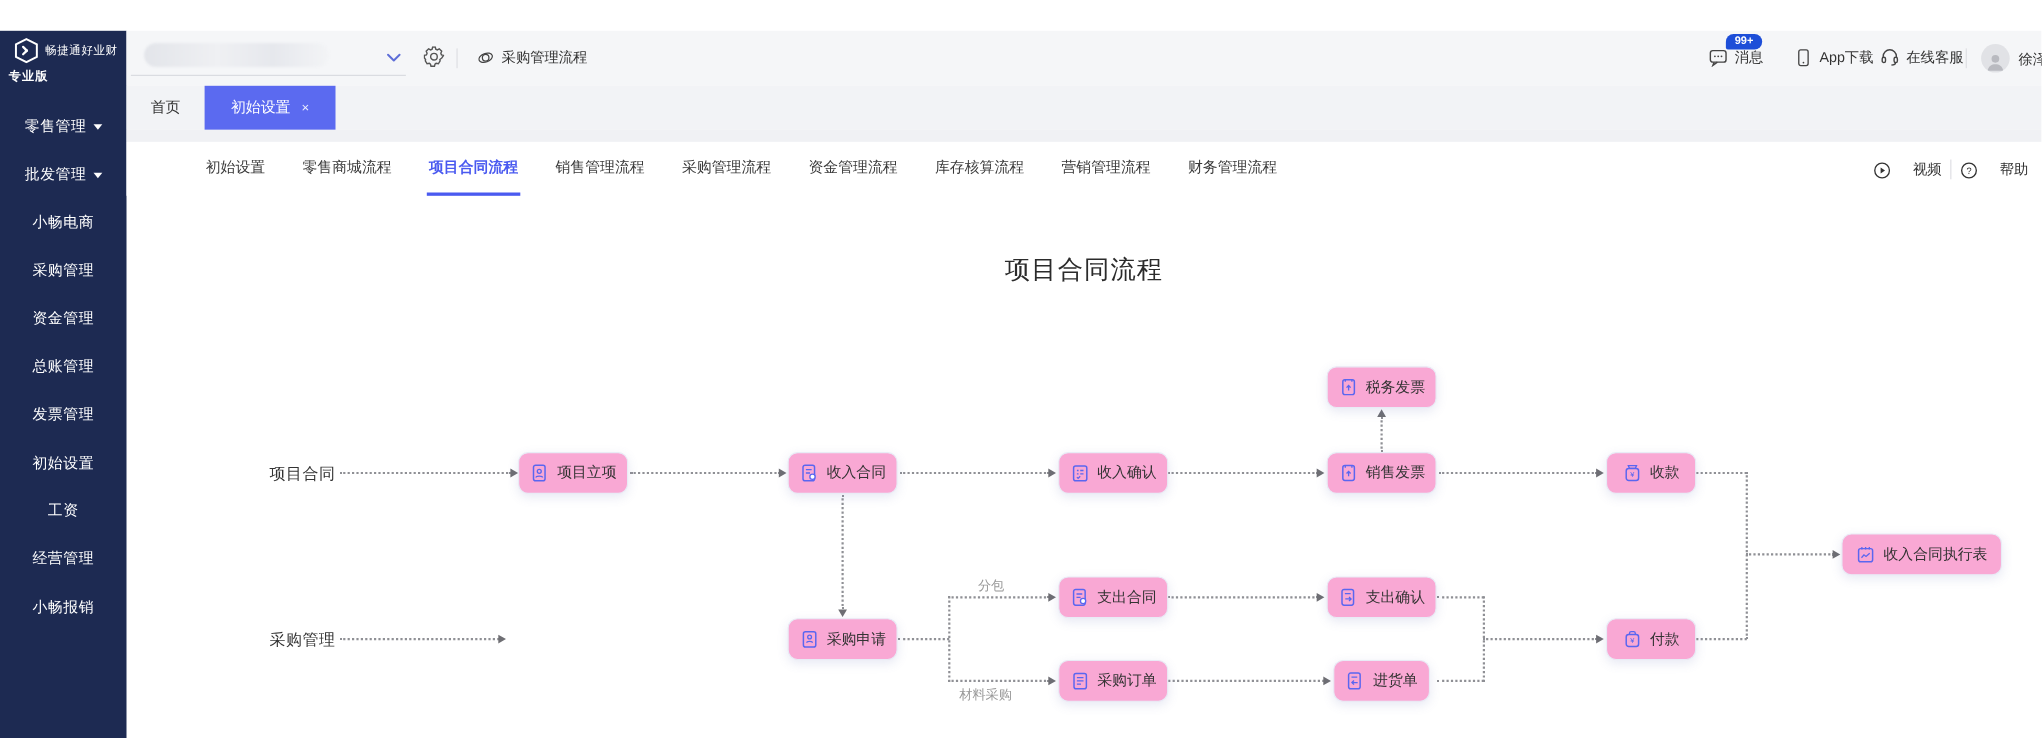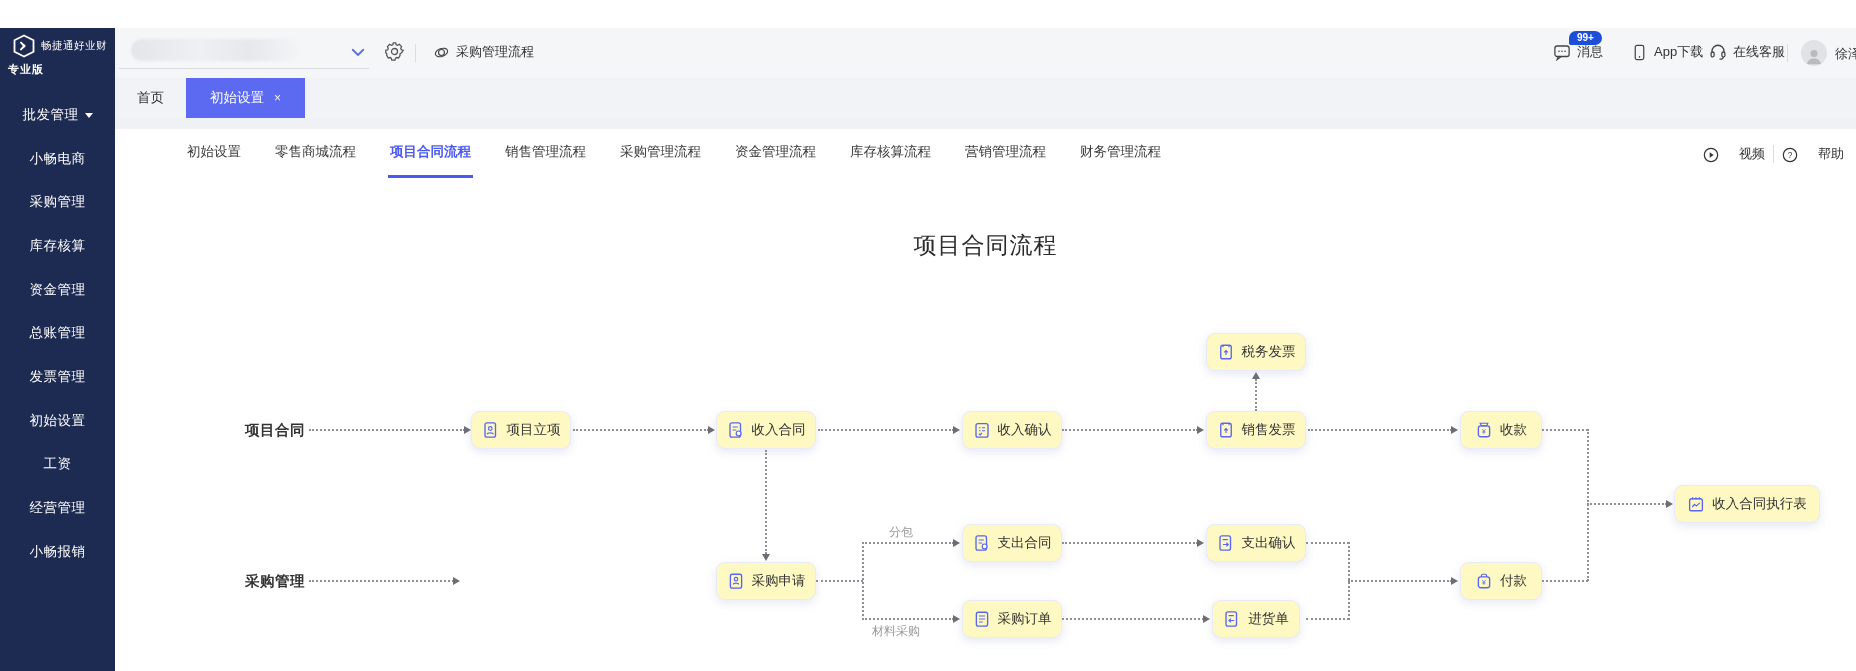--- a/index.html
+++ b/index.html
@@ -39,23 +39,23 @@
 
   .subtabbar{left:115px;top:129px;width:1741px;height:49px;background:#fff;display:flex;align-items:stretch;padding-left:70px;box-sizing:border-box}
   .subtab{display:flex;align-items:center;margin-right:30px;font-size:13.5px;color:#3a3a3a;cursor:pointer;
           border-bottom:3px solid transparent;padding:0 2px;white-space:nowrap}
   .subtab.active{color:#4a5af0;border-bottom-color:#4a5af0;font-weight:bold}
   .subbar-right{position:absolute;right:12px;top:129px;height:49px;display:flex;align-items:center;gap:8px;font-size:13px;color:#333}
   .sr-item{display:flex;align-items:flex-end;gap:20px;cursor:pointer}
 
   
   .flow-title{left:115px;top:230px;width:1741px;text-align:center;font-size:23px;color:#2b2b2b;font-weight:500;letter-spacing:1px}
-  .rowlabel{font-size:14.5px;color:#333;font-weight:700;letter-spacing:.5px}
+  .rowlabel{font-size:14.5px;color:#333;font-weight:400;letter-spacing:.5px}
   .node{position:absolute;height:38px;display:flex;align-items:center;justify-content:center;gap:7px;
-        background:#fef9c3;border:1px solid #e9ebf6;border-radius:9px;box-sizing:border-box;
+        background:#f9a8d4;border:1px solid #e9ebf6;border-radius:9px;box-sizing:border-box;
         box-shadow:0 3px 10px rgba(100,110,180,.16);font-size:13.5px;color:#333;cursor:pointer;white-space:nowrap}
   .node svg{flex:none}
   .hl{position:absolute;border-top:2px dotted #8f9095;height:0}
   .vl{position:absolute;border-left:2px dotted #8f9095;width:0}
   .ar{position:absolute;width:0;height:0;border-top:4px solid transparent;border-bottom:4px solid transparent;border-left:7px solid #6e6e73}
   .au{position:absolute;width:0;height:0;border-left:4px solid transparent;border-right:4px solid transparent;border-bottom:7px solid #6e6e73}
   .ad{position:absolute;width:0;height:0;border-left:4px solid transparent;border-right:4px solid transparent;border-top:7px solid #6e6e73}
   .blabel{position:absolute;font-size:12px;color:#999}
 </style>
 </head>
@@ -70,31 +70,32 @@
           <path d="M12 1.5l9.5 4.8v11.4L12 22.5 2.5 17.7V6.3z" fill="none" stroke="#fff" stroke-width="1.8"></path>
           <path d="M9 8.6l3.4 3.4L9 15.4" fill="none" stroke="#fff" stroke-width="2" stroke-linecap="round" stroke-linejoin="round"></path>
           <circle cx="12" cy="12" r="1.4" fill="#fff"></circle>
         </svg>
     </span>
     <span class="logo-name">畅捷通好业财</span>
   </div>
   <div class="abs edition">专业版</div>
   <div class="abs menu">
     <div class="menu-item">
+        <span>零售管理</span>
+        <span class="caret"></span>
+      </div>
+    <div class="menu-item">
         <span>批发管理</span>
         <span class="caret"></span>
       </div>
     <div class="menu-item">
         <span>小畅电商</span>
       </div>
     <div class="menu-item">
         <span>采购管理</span>
-      </div>
-    <div class="menu-item">
-        <span>库存核算</span>
       </div>
     <div class="menu-item">
         <span>资金管理</span>
       </div>
     <div class="menu-item">
         <span>总账管理</span>
       </div>
     <div class="menu-item">
         <span>发票管理</span>
       </div>

